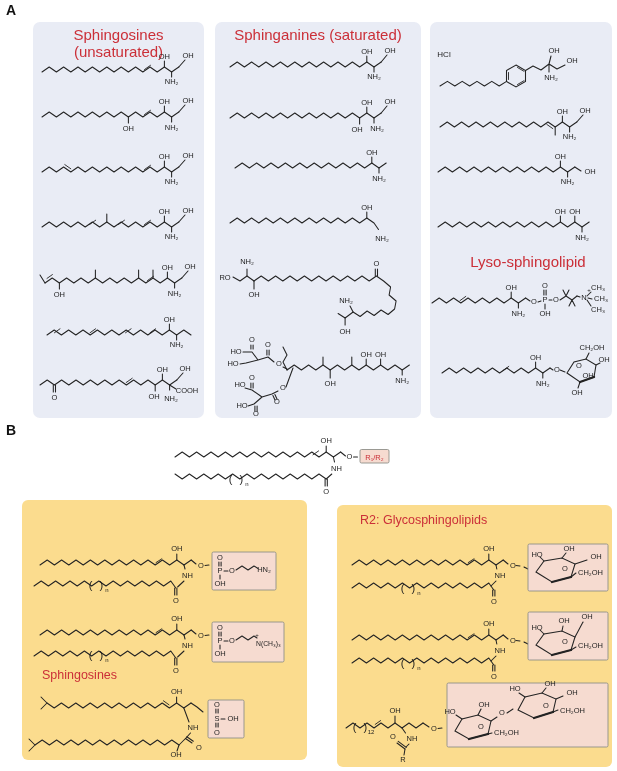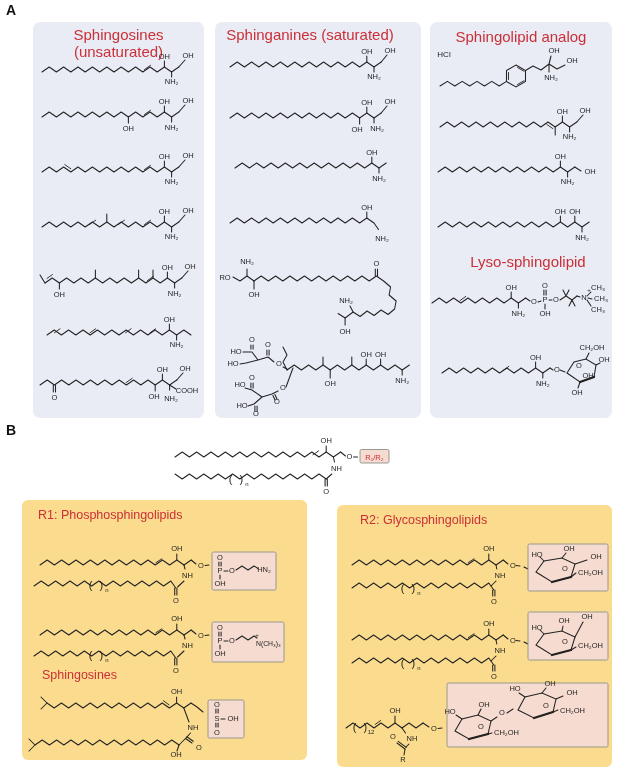--- a/index.html
+++ b/index.html
@@ -29,24 +29,22 @@
   <div class="plabel" style="left:6px;top:2px">A</div>
   <div class="plabel" style="left:6px;top:422px">B</div>
 
   <div class="blue" style="left:33px;top:22px;width:171px;height:396px"></div>
   <div class="blue" style="left:215px;top:22px;width:206px;height:396px"></div>
   <div class="blue" style="left:430px;top:22px;width:182px;height:396px"></div>
   <div class="yellow" style="left:22px;top:500px;width:285px;height:260px"></div>
   <div class="yellow" style="left:337px;top:505px;width:275px;height:262px"></div>
 
   <div class="ptitle" style="left:33px;top:26px;width:171px">Sphingosines (unsaturated)</div>
-  <div class="ptitle" style="left:207px;top:26px;width:206px">Sphinganines (saturated)</div>
-  <div class="ptitle" style="left:430px;top:28px;width:182px">Sphingolipid analog</div>
+  <div class="ptitle" style="left:215px;top:26px;width:206px">Sphinganines (saturated)</div>
   <div class="ptitle" style="left:430px;top:253px;width:196px">Lyso-sphingolipid</div>
-  <div class="ltitle" style="left:38px;top:508px">R1: Phosphosphingolipids</div>
   <div class="ltitle" style="left:42px;top:668px">Sphingosines</div>
   <div class="ltitle" style="left:360px;top:513px">R2: Glycosphingolipids</div>
 
   <svg width="617" height="771" viewBox="0 0 617 771">
 
     <g>
       <path d="M42 72 l7.2 -5 l7.2 5 l7.2 -5 l7.2 5 l7.2 -5 l7.2 5 l7.2 -5 l7.2 5 l7.2 -5 l7.2 5 l7.2 -5 l7.2 5 l7.2 -5 l7.2 5 l7.2 -5 l7.2 5 l7.2 -5 l7.2 5 l7.2 -5"></path>
       <line class="db" x1="144.5" y1="69.5" x2="150.5" y2="65.3"></line>
       <line x1="164.4" y1="67" x2="164.4" y2="61"></line>
         <line x1="178.8" y1="67" x2="185" y2="60"></line>

